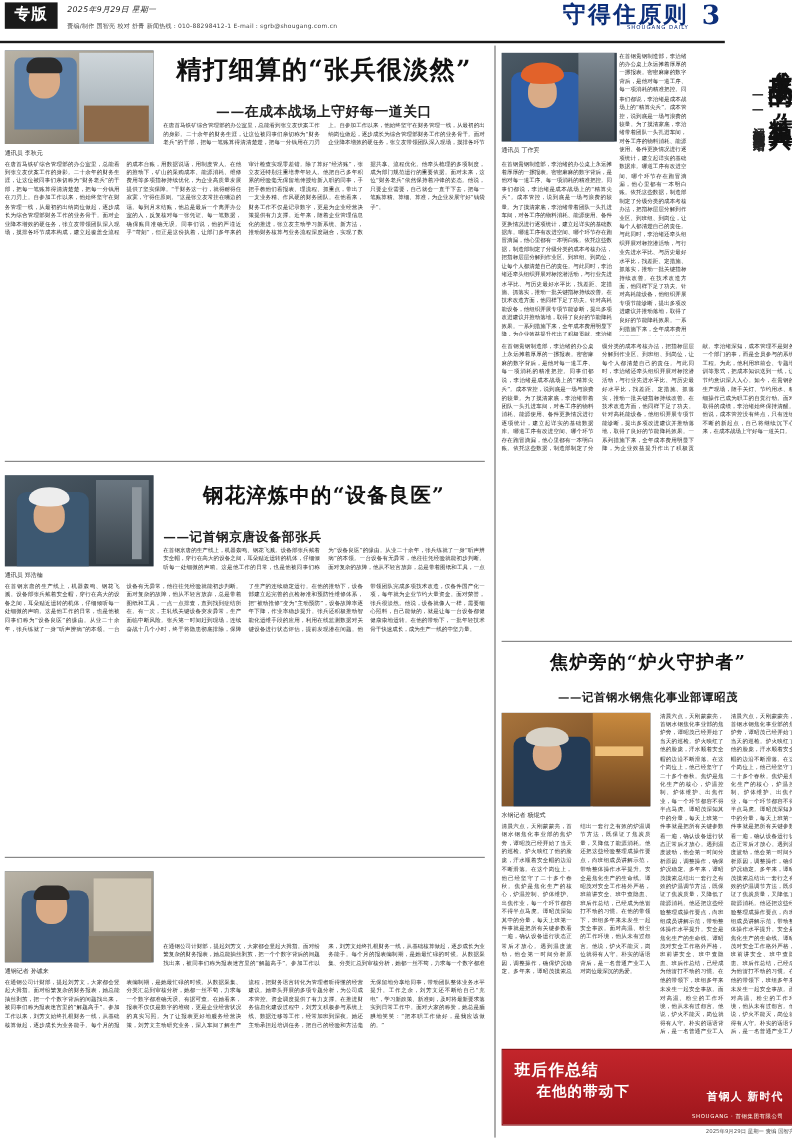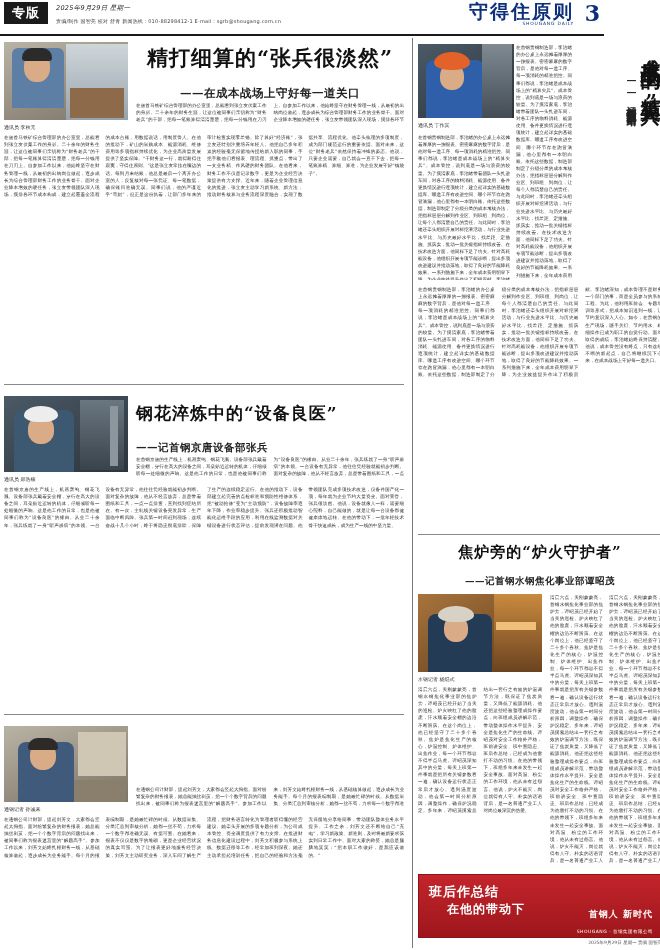--- a/index.html
+++ b/index.html
@@ -156,21 +156,21 @@
         <div class="photo" style="position:absolute;left:0;top:6px;width:124px;height:76px;">
           <div class="p-ind ph-inner"></div>
           <div style="position:absolute;left:10px;top:14px;width:60px;height:62px;background:#3d5871;border-radius:8px 8px 0 0;"></div>
           <div class="face" style="left:24px;top:20px;width:26px;height:28px;"></div>
           <div class="helmet" style="left:20px;top:10px;width:34px;height:16px;background:#ededed;"></div>
           <div style="position:absolute;right:4px;top:4px;width:44px;height:70px;background:linear-gradient(180deg,#6a7680,#39434b);"></div>
           <div style="position:absolute;right:10px;top:10px;width:8px;height:60px;background:#8d969d;"></div>
         </div>
         <div class="photocap" style="position:absolute;left:0;top:84px;width:124px;">通讯员  郑浩楠</div>
 
-        <div class="headline h-sec" style="position:absolute;left:132px;top:14px;width:268px;text-align:left;">钢花淬炼中的“设备良医”</div>
+        <div class="headline h-sec" style="position:absolute;left:132px;top:14px;width:268px;text-align:center;">钢花淬炼中的“设备良医”</div>
         <div class="h-sub h-sec-sub" style="position:absolute;left:132px;top:44px;width:268px;text-align:left;">——记首钢京唐设备部张兵</div>
 
         <div class="bodytext cols2" style="position:absolute;left:132px;top:66px;width:268px;height:26px;overflow:hidden;">在首钢京唐的生产线上，机器轰鸣、钢花飞溅。设备部张兵戴着安全帽，穿行在高大的设备之间，耳朵贴近运转的机体，仔细倾听每一处细微的声响。这是他工作的日常，也是他被同事们称为“设备良医”的缘由。从业二十余年，张兵练就了一身“听声辨病”的本领。一台设备有无异常，他往往凭经验就能初步判断。面对复杂的故障，他从不轻言放弃，总是带着图纸和工具，一点一点排查，直到找到症结所在。有一次，主轧线关键设备突发异常，生产面临中断风险。张兵第一时间赶到现场，连续奋战十几个小时，终于将隐患彻底排除，保障了生产的连续稳定运行。在他的推动下，设备部建立起完善的点检标准和预防性维修体系，把“被动抢修”变为“主动预防”，设备故障率逐年下降，作业率稳步提升。张兵还积极推动智能化运维手段的应用，利用在线监测数据对关键设备进行状态评估，提前发现潜在问题。他带领团队完成多项技术改造，仅备件国产化一项，每年就为企业节约大量资金。面对荣誉，张兵很淡然。他说，设备就像人一样，需要细心照料，自己能做的，就是让每一台设备都健健康康地运转。在他的带动下，一批年轻技术骨干快速成长，成为生产一线的中坚力量。</div>
 
         <div class="bodytext cols4" style="position:absolute;left:0;top:96px;width:400px;height:224px;overflow:hidden;">在首钢京唐的生产线上，机器轰鸣、钢花飞溅。设备部张兵戴着安全帽，穿行在高大的设备之间，耳朵贴近运转的机体，仔细倾听每一处细微的声响。这是他工作的日常，也是他被同事们称为“设备良医”的缘由。从业二十余年，张兵练就了一身“听声辨病”的本领。一台设备有无异常，他往往凭经验就能初步判断。面对复杂的故障，他从不轻言放弃，总是带着图纸和工具，一点一点排查，直到找到症结所在。有一次，主轧线关键设备突发异常，生产面临中断风险。张兵第一时间赶到现场，连续奋战十几个小时，终于将隐患彻底排除，保障了生产的连续稳定运行。在他的推动下，设备部建立起完善的点检标准和预防性维修体系，把“被动抢修”变为“主动预防”，设备故障率逐年下降，作业率稳步提升。张兵还积极推动智能化运维手段的应用，利用在线监测数据对关键设备进行状态评估，提前发现潜在问题。他带领团队完成多项技术改造，仅备件国产化一项，每年就为企业节约大量资金。面对荣誉，张兵很淡然。他说，设备就像人一样，需要细心照料，自己能做的，就是让每一台设备都健健康康地运转。在他的带动下，一批年轻技术骨干快速成长，成为生产一线的中坚力量。</div>
 
         <div style="position:absolute;left:0;top:324px;width:400px;border-top:1px solid #888;"></div>
       </div>
 
       <div style="position:relative;height:228px;">

